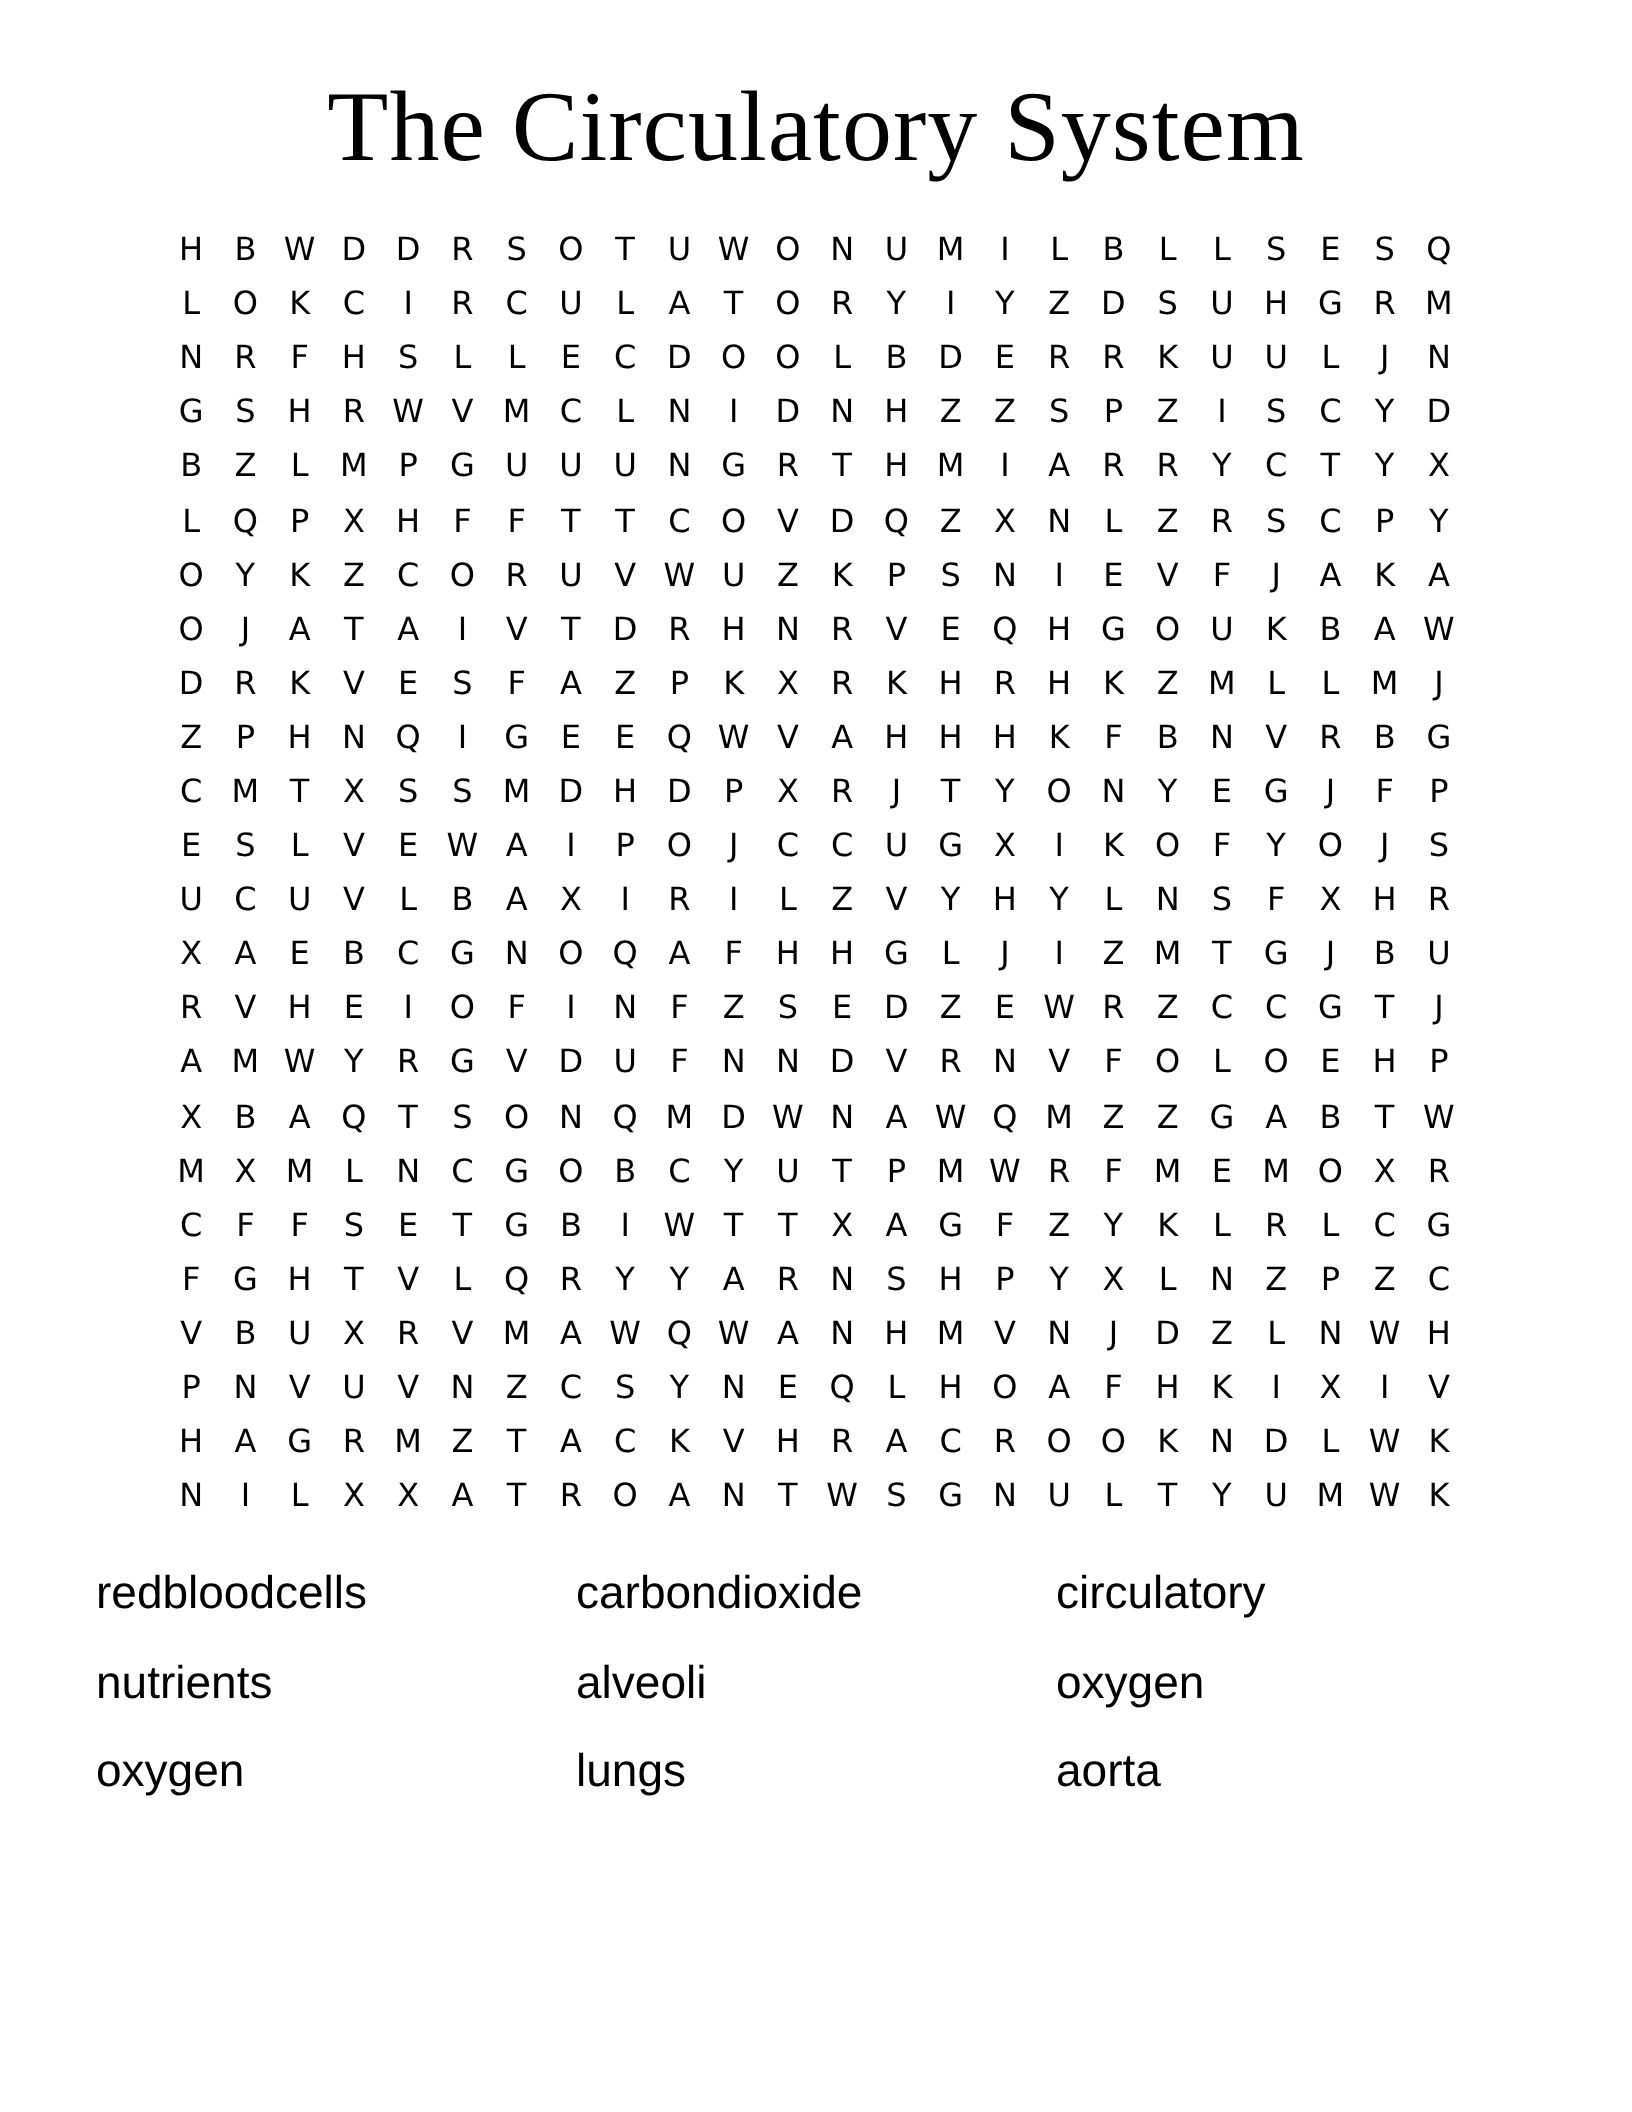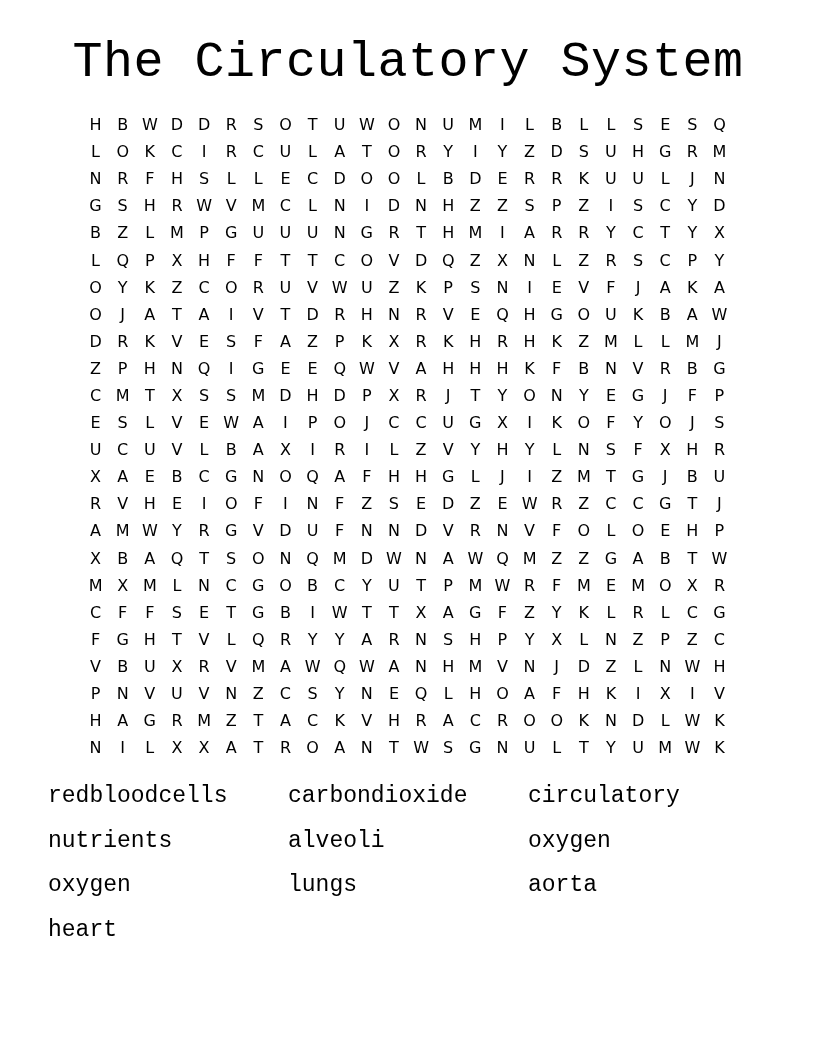--- a/index.html
+++ b/index.html
@@ -3,21 +3,21 @@
   <meta charset="utf-8">
   <style>
     html, body { margin: 0; padding: 0; background: #ffffff; }
     body {
       width: 816px; height: 1056px; position: relative; overflow: hidden;
       font-family: "DejaVu Sans", sans-serif; color: #000;
     }
     .title {
       position: absolute; left: 0; top: 30px; width: 816px;
       text-align: center; font-size: 50px; line-height: 66px;
-      font-family: Liberation Mono, monospace; font-weight: normal;
+      font-family: Liberation Serif, serif; font-weight: normal;
       letter-spacing: 0.5px;
     }
     .grid {
       position: absolute; left: 82px; top: 111px;
       display: grid;
       grid-template-columns: repeat(24, 27.13px);
       grid-auto-rows: 27.1px;
     }
     .cell {
       display: flex; align-items: center; justify-content: center;
@@ -25,21 +25,21 @@
       cursor: pointer; user-select: none;
     }
     .words {
       position: absolute; left: 48px; top: 774px;
       display: grid;
       grid-template-columns: 240px 240px 240px;
       grid-auto-rows: 44.5px;
     }
     .word {
       font-size: 23px; line-height: 44px;
-      font-family: Liberation Mono, monospace;
+      font-family: Liberation Sans, sans-serif;
     }
   </style>
 </head>
 <body>
 
 <div class="title">The Circulatory System</div>
 
 <div class="grid" id="grid">
     <div class="cell">H</div>
     <div class="cell">B</div>
@@ -622,14 +622,13 @@
 <div class="words" id="words">
     <div class="word">redbloodcells</div>
     <div class="word">carbondioxide</div>
     <div class="word">circulatory</div>
     <div class="word">nutrients</div>
     <div class="word">alveoli</div>
     <div class="word">oxygen</div>
     <div class="word">oxygen</div>
     <div class="word">lungs</div>
     <div class="word">aorta</div>
-    <div class="word">heart</div>
   </div>
 
 </body></html>

